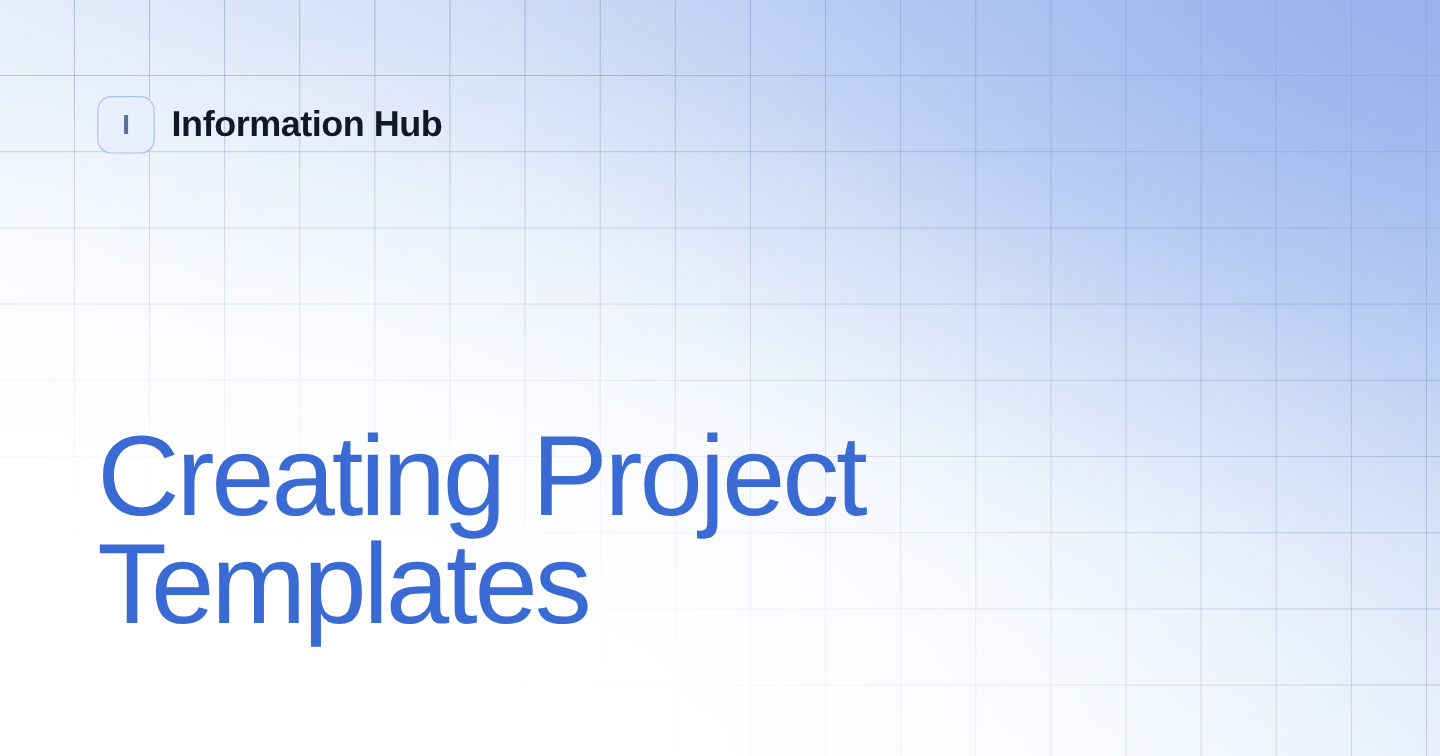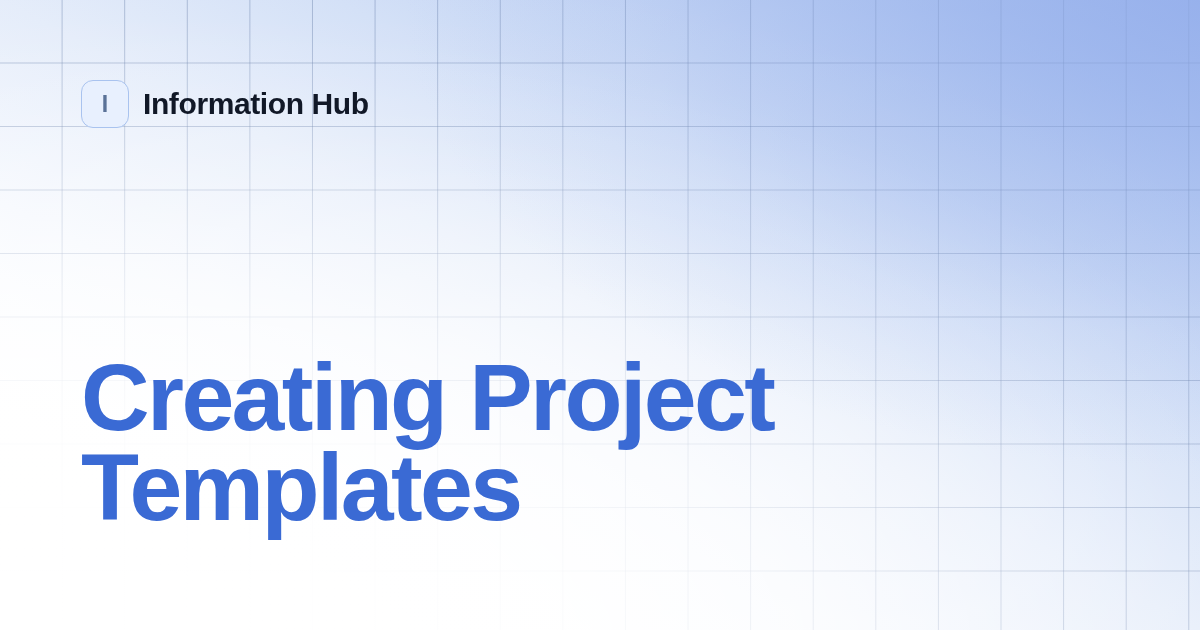--- a/index.html
+++ b/index.html
@@ -122,21 +122,21 @@
     white-space: nowrap;
     text-align: right;
   }
 
   .headline {
     position: absolute;
     left: 81px;
     top: 352px;
     margin: 0;
     font-size: 95px;
-    font-weight: bold;
+    font-weight: normal;
     line-height: 90px;
     letter-spacing: -2.6px;
     color: #3a6ad4;
     max-width: 860px;
   }
 
   .headline-line {
     display: block;
     white-space: nowrap;
   }

